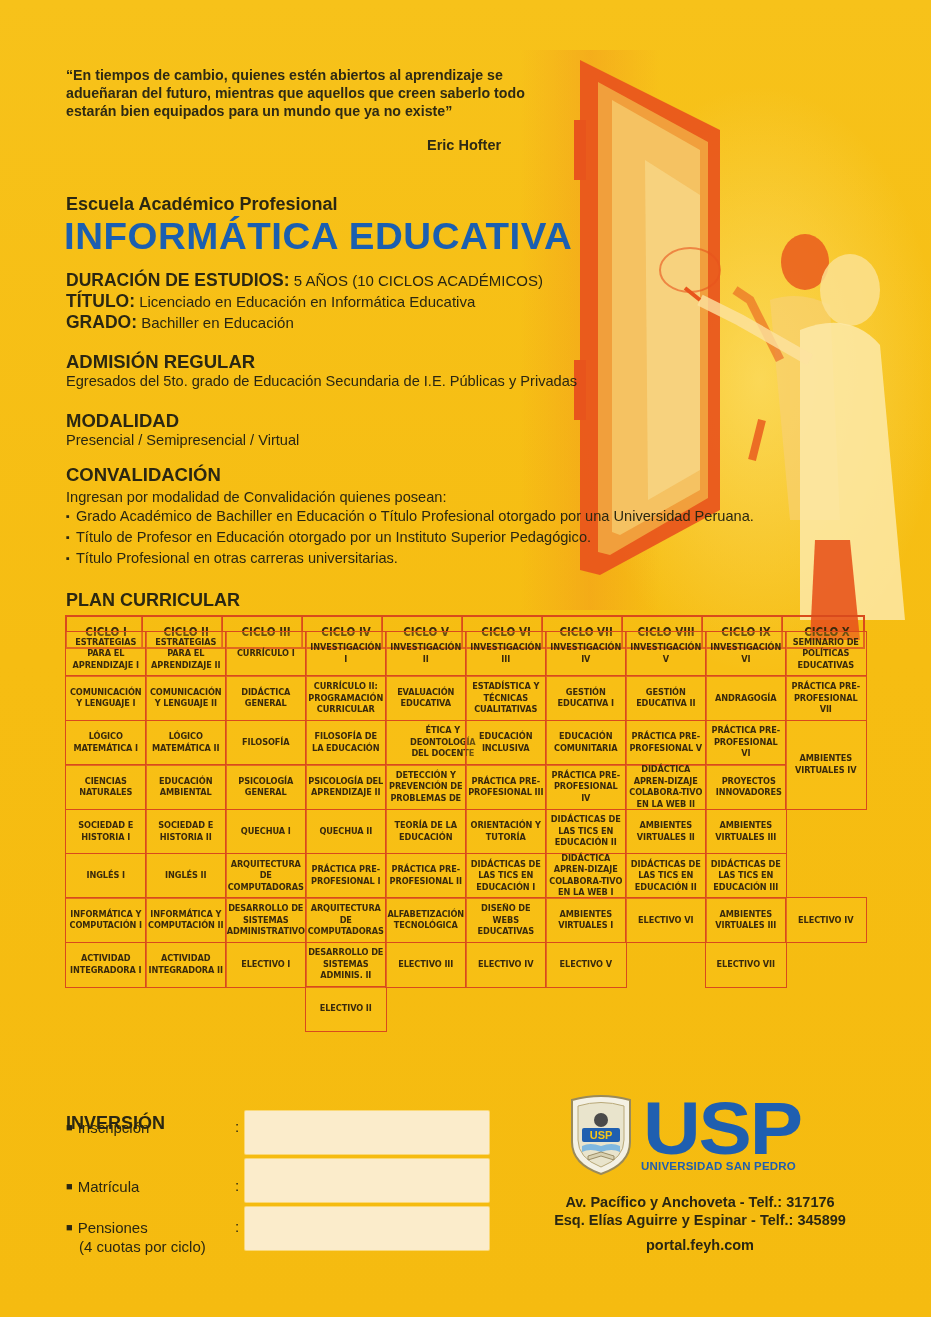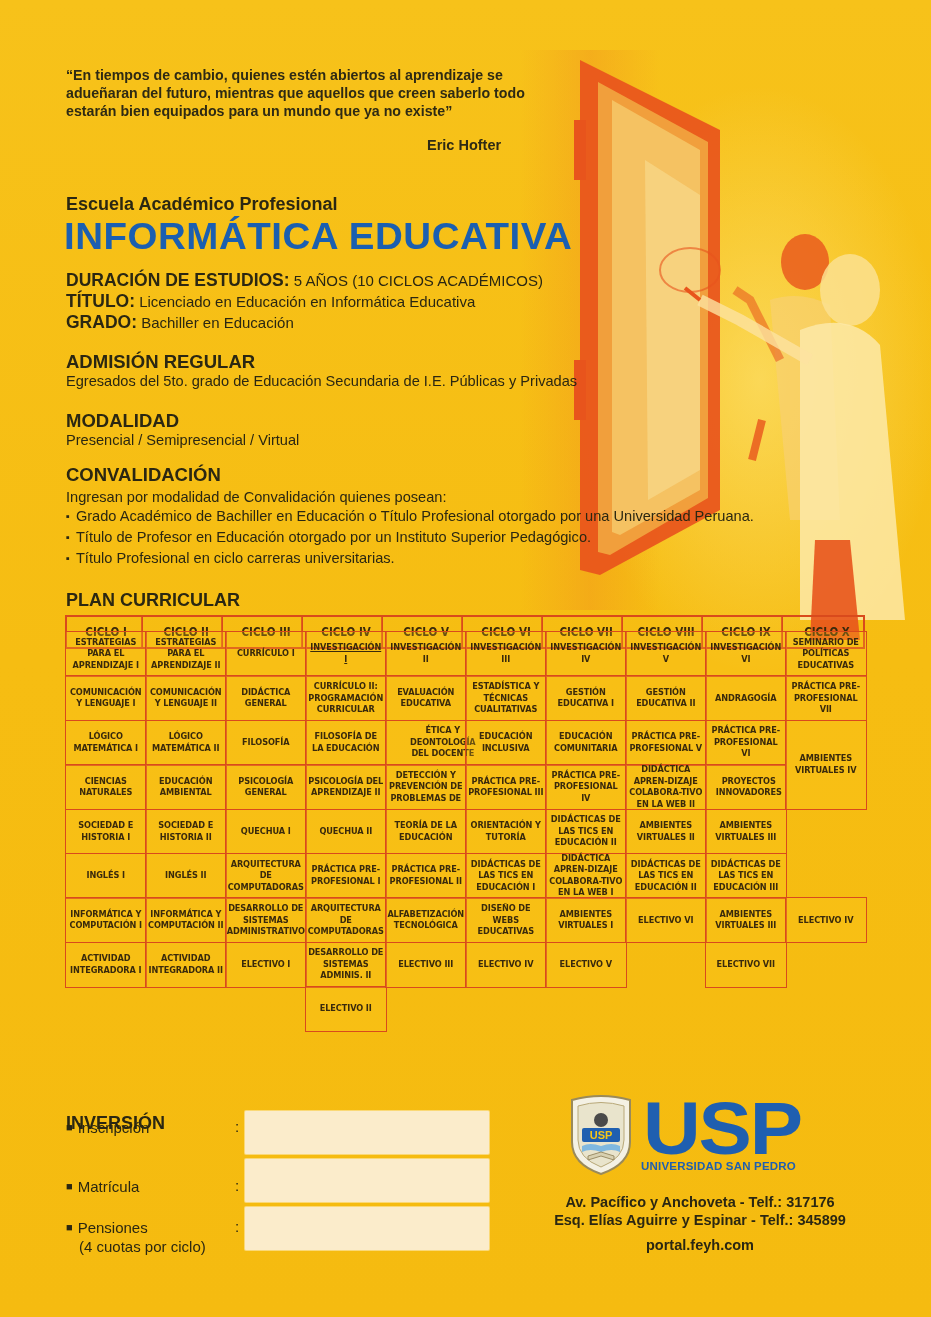--- a/index.html
+++ b/index.html
@@ -166,21 +166,21 @@
   <h2>MODALIDAD</h2>
   <p>Presencial / Semipresencial / Virtual</p>
 </div>
 
 <div class="section" style="top:464px;">
   <h2>CONVALIDACIÓN</h2>
   <p style="margin-top:3px;">Ingresan por modalidad de Convalidación quienes posean:</p>
   <ul>
     <li>Grado Académico de Bachiller en Educación o Título Profesional otorgado por una Universidad Peruana.</li>
     <li>Título de Profesor en Educación otorgado por un Instituto Superior Pedagógico.</li>
-    <li>Título Profesional en ciclo carreras universitarias.</li>
+    <li>Título Profesional en otras carreras universitarias.</li>
   </ul>
 </div>
 
 <div class="plan-title">PLAN CURRICULAR</div>
 
 <div class="grid-head">
   <div class="h">CICLO I</div>
   <div class="h">CICLO II</div>
   <div class="h">CICLO III</div>
   <div class="h">CICLO IV</div>
@@ -214,21 +214,21 @@
 
   <div class="cell" style="grid-column:3;grid-row:1;">CURRÍCULO I</div>
   <div class="cell" style="grid-column:3;grid-row:2;">DIDÁCTICA GENERAL</div>
   <div class="cell" style="grid-column:3;grid-row:3;">FILOSOFÍA</div>
   <div class="cell" style="grid-column:3;grid-row:4;">PSICOLOGÍA GENERAL</div>
   <div class="cell" style="grid-column:3;grid-row:5;">QUECHUA I</div>
   <div class="cell" style="grid-column:3;grid-row:6;">ARQUITECTURA DE COMPUTADORAS</div>
   <div class="cell" style="grid-column:3;grid-row:7;">DESARROLLO DE SISTEMAS ADMINISTRATIVO</div>
   <div class="cell" style="grid-column:3;grid-row:8;">ELECTIVO I</div>
 
-  <div class="cell" style="grid-column:4;grid-row:1;text-decoration:underline;">INVESTIGACIÓN I</div>
+  <div class="cell" style="grid-column:4;grid-row:1;">INVESTIGACIÓN I</div>
   <div class="cell" style="grid-column:4;grid-row:2;">CURRÍCULO II: PROGRAMACIÓN CURRICULAR</div>
   <div class="cell" style="grid-column:4;grid-row:3;">FILOSOFÍA DE LA EDUCACIÓN</div>
   <div class="cell" style="grid-column:4;grid-row:4;">PSICOLOGÍA DEL APRENDIZAJE II</div>
   <div class="cell" style="grid-column:4;grid-row:5;">QUECHUA II</div>
   <div class="cell" style="grid-column:4;grid-row:6;">PRÁCTICA PRE-PROFESIONAL I</div>
   <div class="cell" style="grid-column:4;grid-row:7;">ARQUITECTURA DE COMPUTADORAS</div>
   <div class="cell" style="grid-column:4;grid-row:8;">DESARROLLO DE SISTEMAS ADMINIS. II</div>
   <div class="cell" style="grid-column:4;grid-row:9;">ELECTIVO II</div>
 
   <div class="cell" style="grid-column:5;grid-row:1;">INVESTIGACIÓN II</div>

